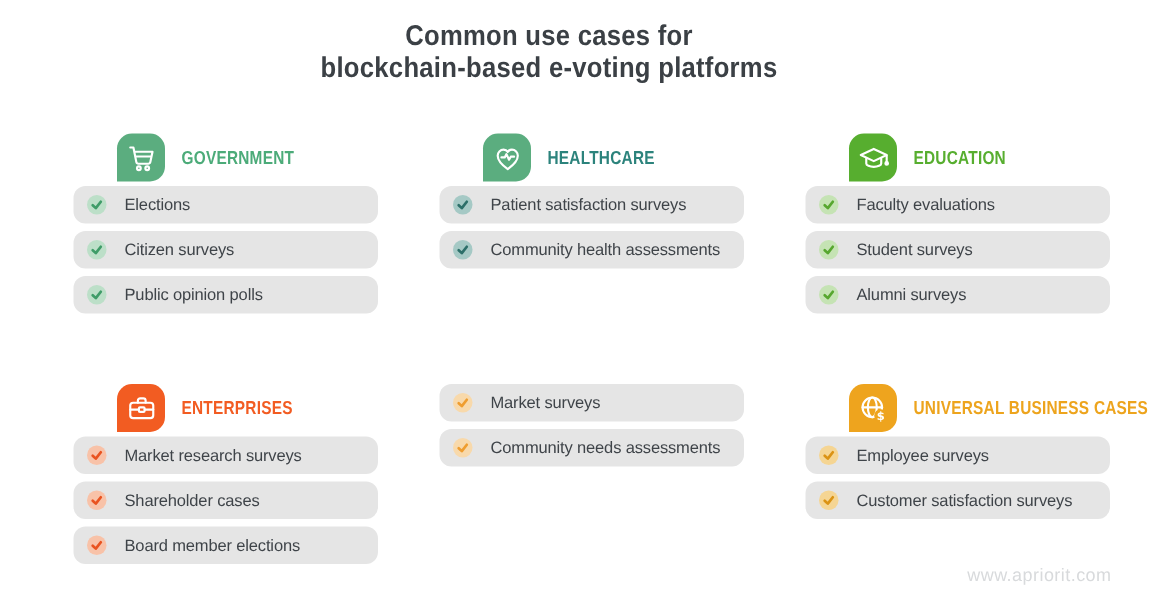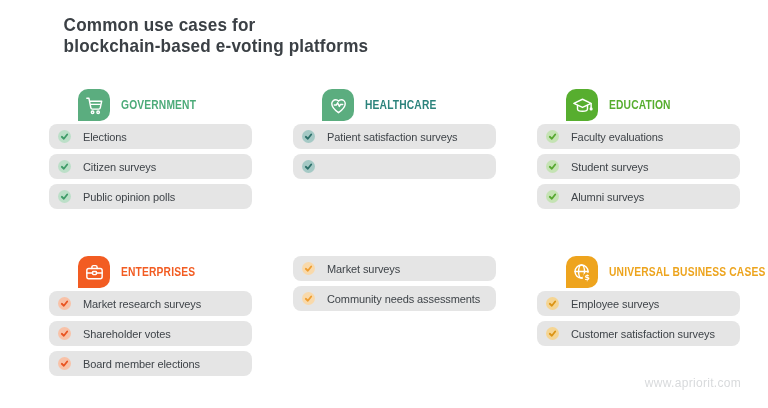--- a/index.html
+++ b/index.html
@@ -1,20 +1,20 @@
 <!DOCTYPE html>
 <html><head>
 <meta charset="utf-8">
 <style>
   html,body{margin:0;padding:0;background:#ffffff;}
   body{width:768px;height:408px;font-family:"Liberation Sans",sans-serif;overflow:hidden;}
   .canvas{position:relative;width:768px;height:408px;background:#ffffff;}
 
-  .title{position:absolute;top:14px;left:0;width:732px;margin:0;text-align:left;
-         font-size:19px;font-weight:bold;color:#3b4045;line-height:21px;padding-left:27px;}
+  .title{position:absolute;top:14px;left:0;width:732px;margin:0;text-align:center;
+         font-size:19px;font-weight:bold;color:#3b4045;line-height:21px;}
   .tline{display:block;transform:scaleX(0.9);transform-origin:center;letter-spacing:0.2px;}
 
   .grid{position:absolute;left:49px;top:89px;width:692px;
         display:grid;grid-template-columns:repeat(3,203px);column-gap:41px;row-gap:42px;
         align-items:start;}
 
   .sec-head{display:flex;align-items:center;margin-bottom:3px;height:32px;margin-left:29px;}
   .icon-box{width:32px;height:32px;border-radius:10px 10px 10px 0;
             display:flex;align-items:center;justify-content:center;flex:0 0 32px;}
   .icon-box svg{display:block;}
@@ -92,20 +92,21 @@
             </svg>
           </span>
           <span class="pill-text">Patient satisfaction surveys</span>
         </div>
         <div class="pill">
           <span class="check" style="background: rgb(165, 201, 197); color: rgb(44, 111, 105);">
             <svg width="9" height="9" viewBox="0 0 10 10" fill="none">
               <path d="M2 5.3 4.3 7.5 8 2.8" stroke="currentColor" stroke-width="2" stroke-linecap="round" stroke-linejoin="round"></path>
             </svg>
           </span>
+          <span class="pill-text">Community health assessments</span>
         </div>
       </div>
       <div class="section">
         <div class="sec-head">
           <div class="icon-box" style="background: rgb(87, 174, 47); --icon-bg: #57ae2f;">
             <svg viewBox="0 0 24 24" width="23" height="23" fill="none" stroke="#ffffff" stroke-width="1.5" stroke-linecap="round" stroke-linejoin="round">
               <path d="M12 5.5 3 9.8l9 4.2 9-4.2z"></path>
               <path d="M6.8 12v3.6c0 1.3 2.3 2.4 5.2 2.4s5.2-1.1 5.2-2.4V12"></path>
               <path d="M21 10.2v4.4"></path>
               <circle cx="21" cy="15.6" r="0.9" fill="#ffffff"></circle>
@@ -157,21 +158,21 @@
             </svg>
           </span>
           <span class="pill-text">Market research surveys</span>
         </div>
         <div class="pill">
           <span class="check" style="background: rgb(248, 194, 168); color: rgb(233, 83, 32);">
             <svg width="9" height="9" viewBox="0 0 10 10" fill="none">
               <path d="M2 5.3 4.3 7.5 8 2.8" stroke="currentColor" stroke-width="2" stroke-linecap="round" stroke-linejoin="round"></path>
             </svg>
           </span>
-          <span class="pill-text">Shareholder votes</span>
+          <span class="pill-text">Shareholder cases</span>
         </div>
         <div class="pill">
           <span class="check" style="background: rgb(248, 194, 168); color: rgb(233, 83, 32);">
             <svg width="9" height="9" viewBox="0 0 10 10" fill="none">
               <path d="M2 5.3 4.3 7.5 8 2.8" stroke="currentColor" stroke-width="2" stroke-linecap="round" stroke-linejoin="round"></path>
             </svg>
           </span>
           <span class="pill-text">Board member elections</span>
         </div>
       </div>

